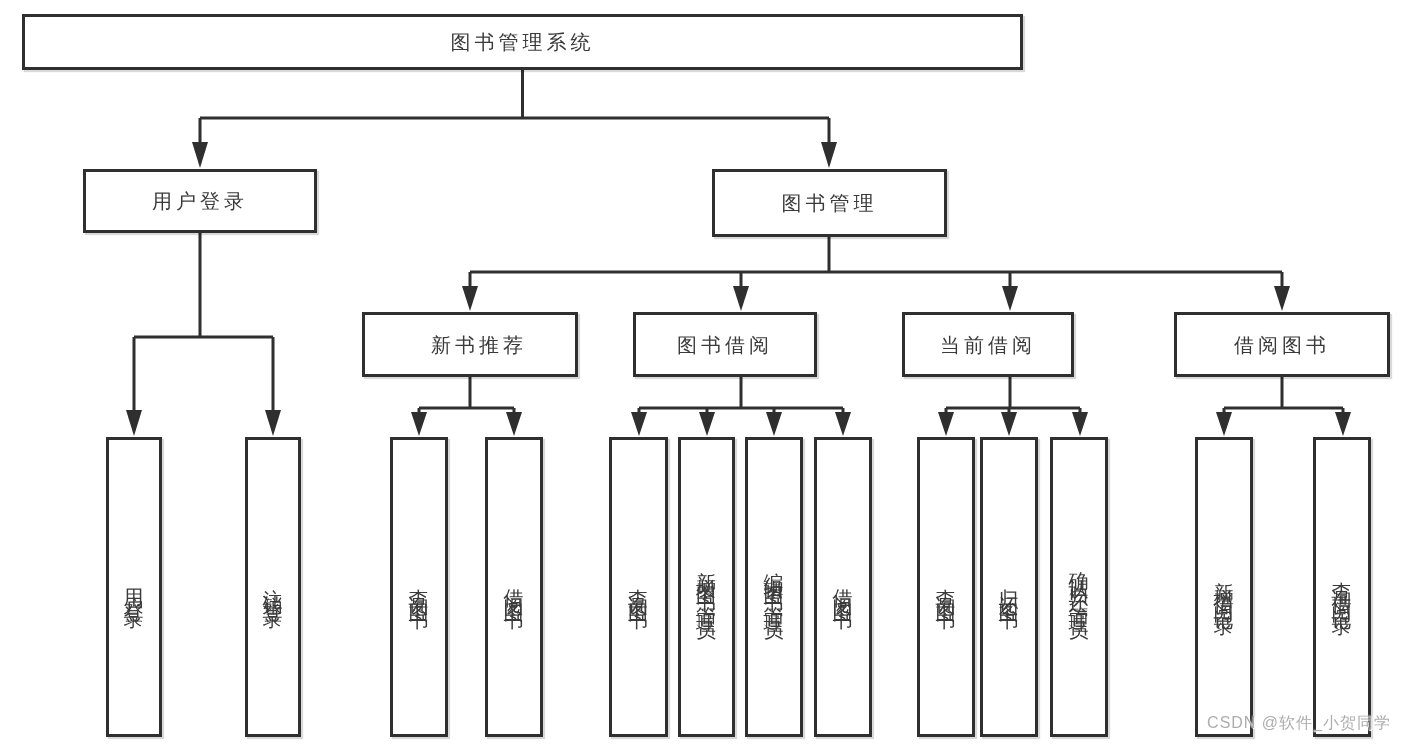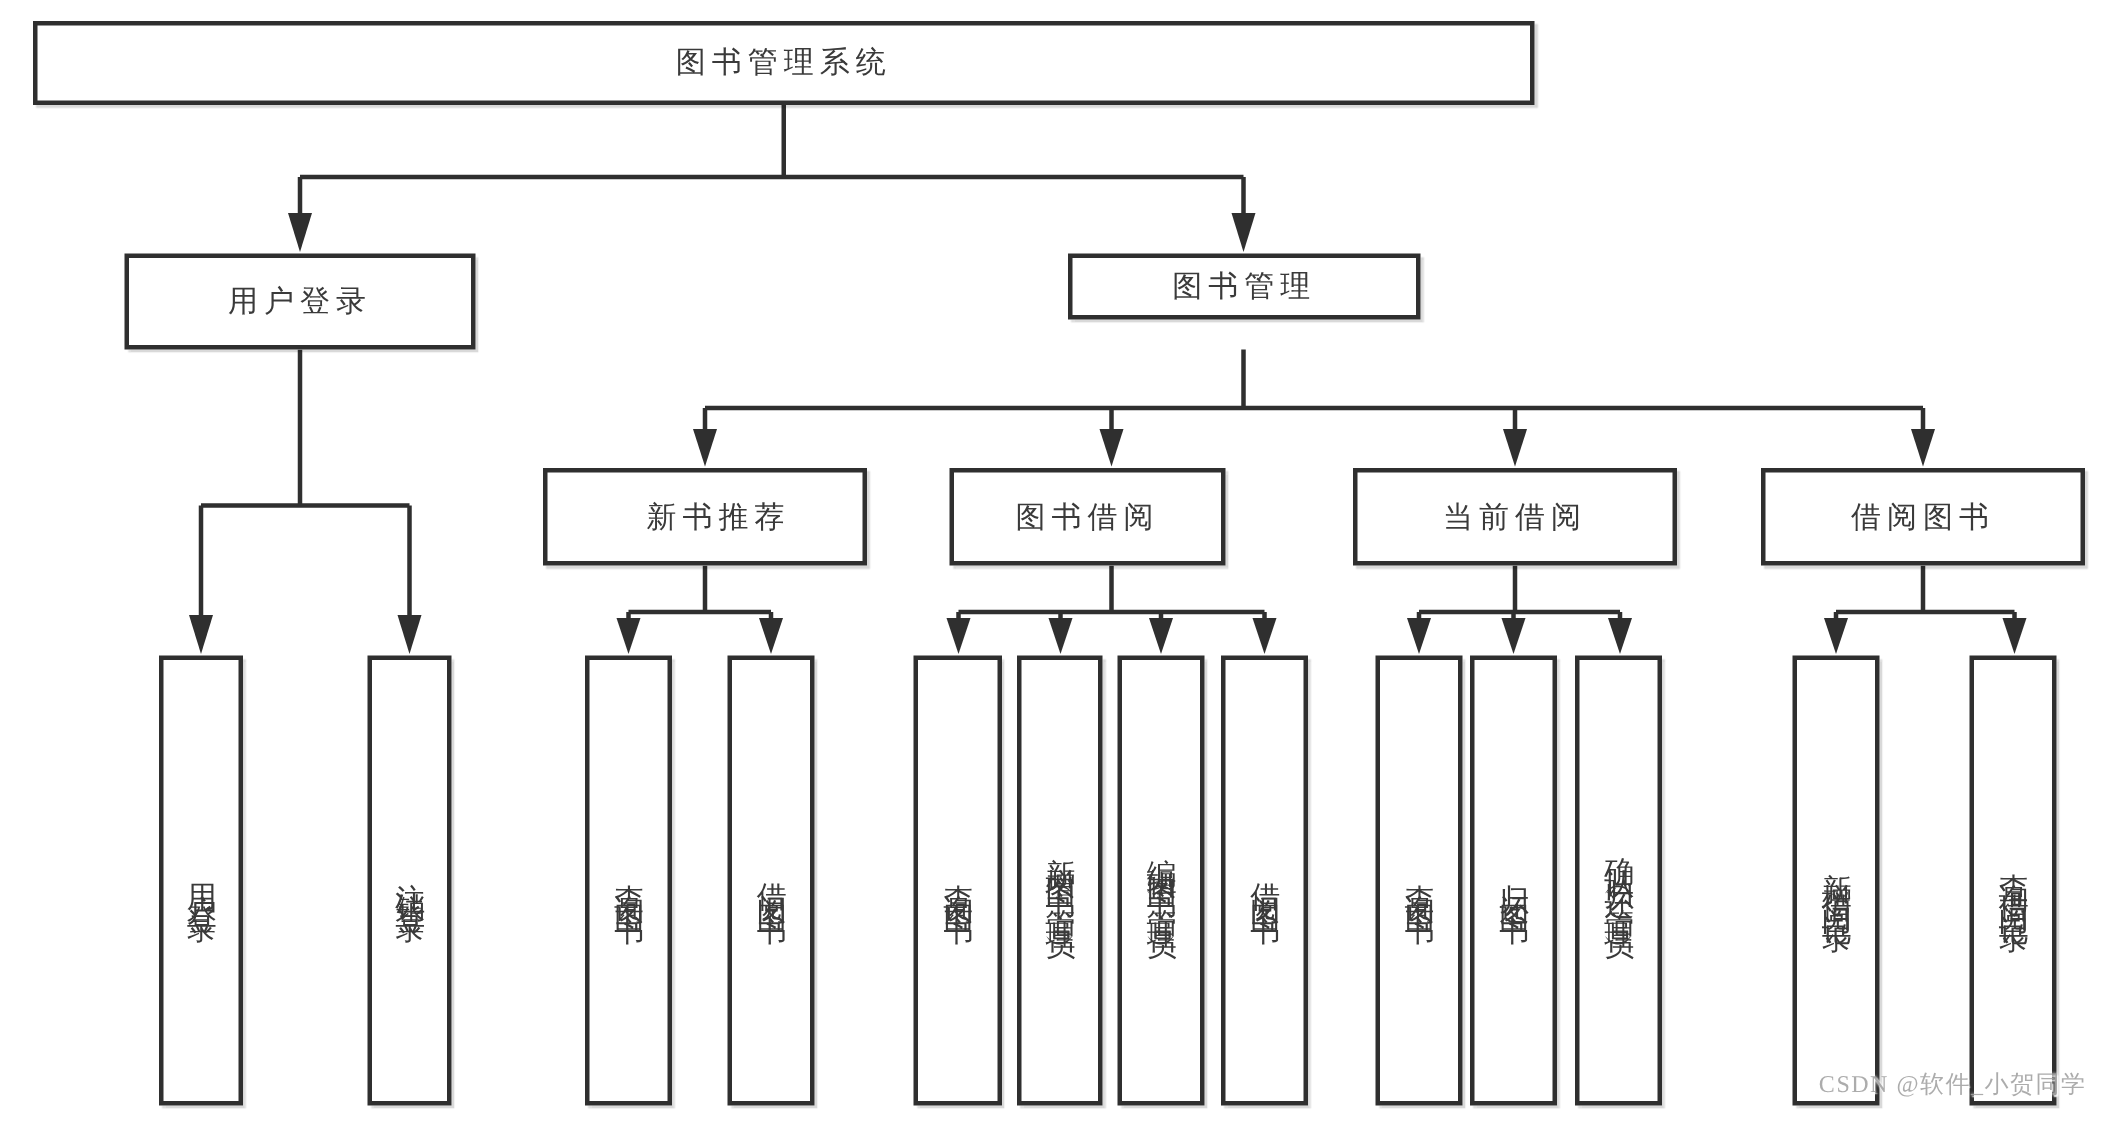--- a/index.html
+++ b/index.html
@@ -7,21 +7,20 @@
     padding: 0;
     background: #ffffff;
     font-family: "Liberation Sans", "DejaVu Sans", sans-serif;
   }
   #canvas {
     position: relative;
     width: 1405px;
     height: 747px;
     background: #ffffff;
     overflow: hidden;
-    font-family: Liberation Serif, serif;
   }
   #connectors {
     position: absolute;
     left: 0; top: 0;
     width: 1405px;
     height: 747px;
   }
   .box {
     position: absolute;
     box-sizing: border-box;
@@ -43,24 +42,24 @@
     writing-mode: vertical-rl;
     text-orientation: mixed;
     font-size: 20px;
     letter-spacing: 7px;
     line-height: 1;
     white-space: nowrap;
   }
   
   #root-box     { left: 22px;   top: 14px;  width: 1001px; height: 56px; }
   #user-login   { left: 83px;   top: 169px; width: 234px;  height: 64px; }
-  #book-mgmt    { left: 712px;  top: 169px; width: 235px;  height: 44px; }
+  #book-mgmt    { left: 712px;  top: 169px; width: 235px;  height: 68px; }
   #new-book     { left: 362px;  top: 312px; width: 216px;  height: 65px; padding-left: 18px; }
   #book-borrow  { left: 633px;  top: 312px; width: 184px;  height: 65px; }
-  #cur-borrow   { left: 902px;  top: 312px; width: 216px;  height: 65px; }
+  #cur-borrow   { left: 902px;  top: 312px; width: 172px;  height: 65px; }
   #borrow-rec   { left: 1174px; top: 312px; width: 216px;  height: 65px; }
   .leaf { top: 437px; height: 300px; }
   #leaf-login      { left: 106px;  width: 56px; }
   #leaf-logout     { left: 245px;  width: 56px; }
   #leaf-nb-query   { left: 390px;  width: 58px; }
   #leaf-nb-borrow  { left: 485px;  width: 58px; }
   #leaf-bb-query   { left: 609px;  width: 59px; }
   #leaf-bb-add     { left: 678px;  width: 57px; }
   #leaf-bb-edit    { left: 745px;  width: 58px; }
   #leaf-bb-borrow  { left: 814px;  width: 58px; }

